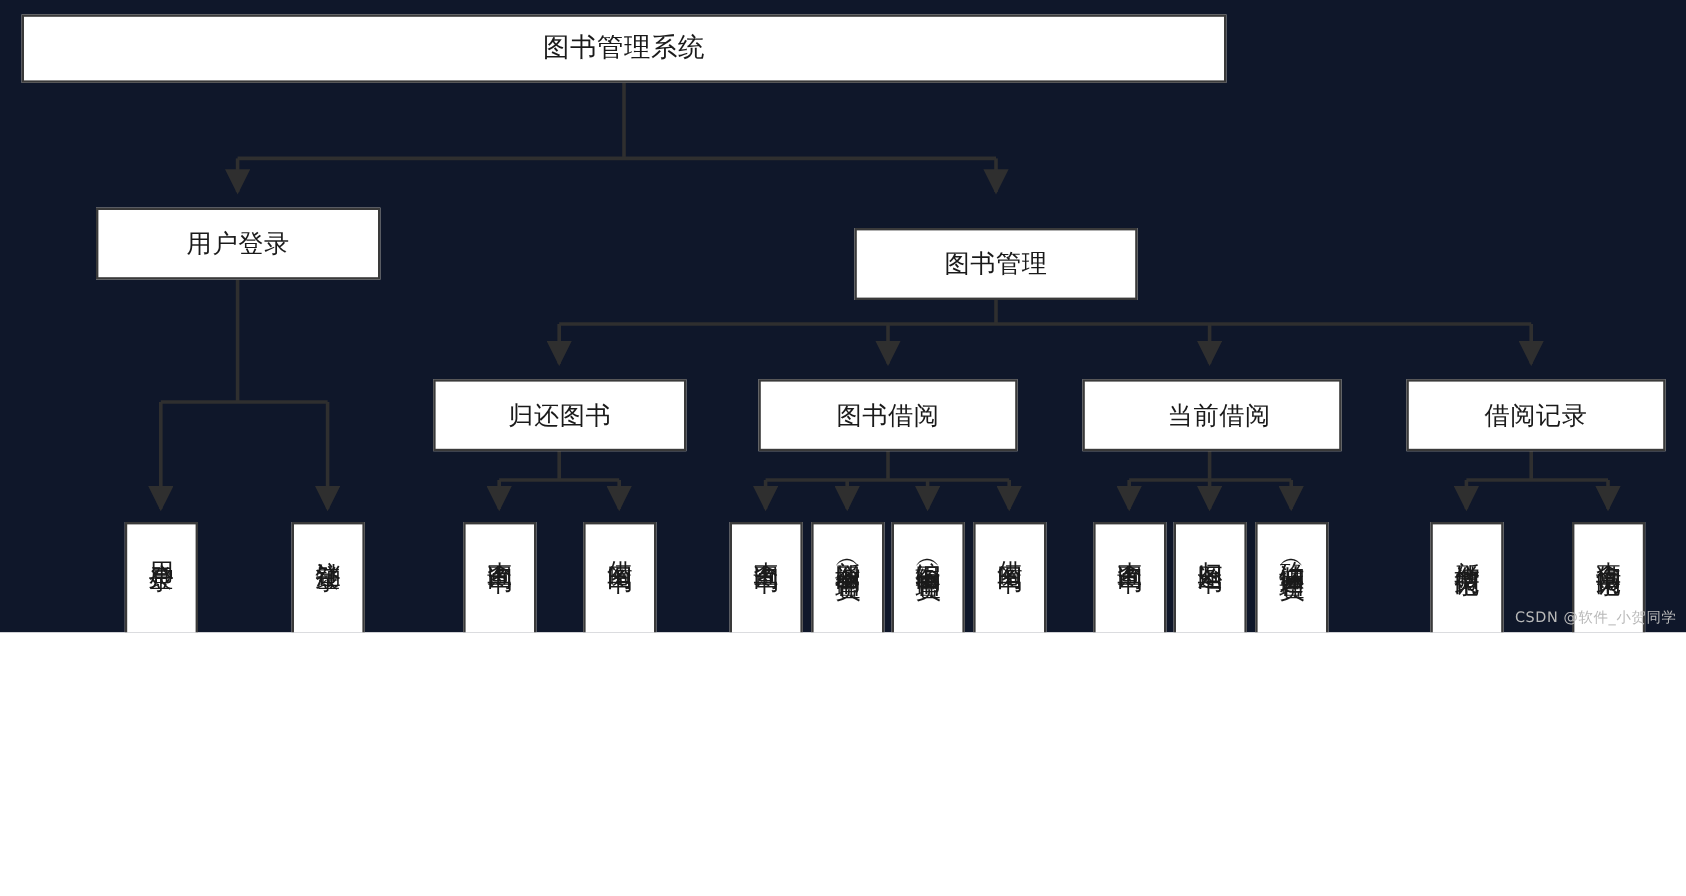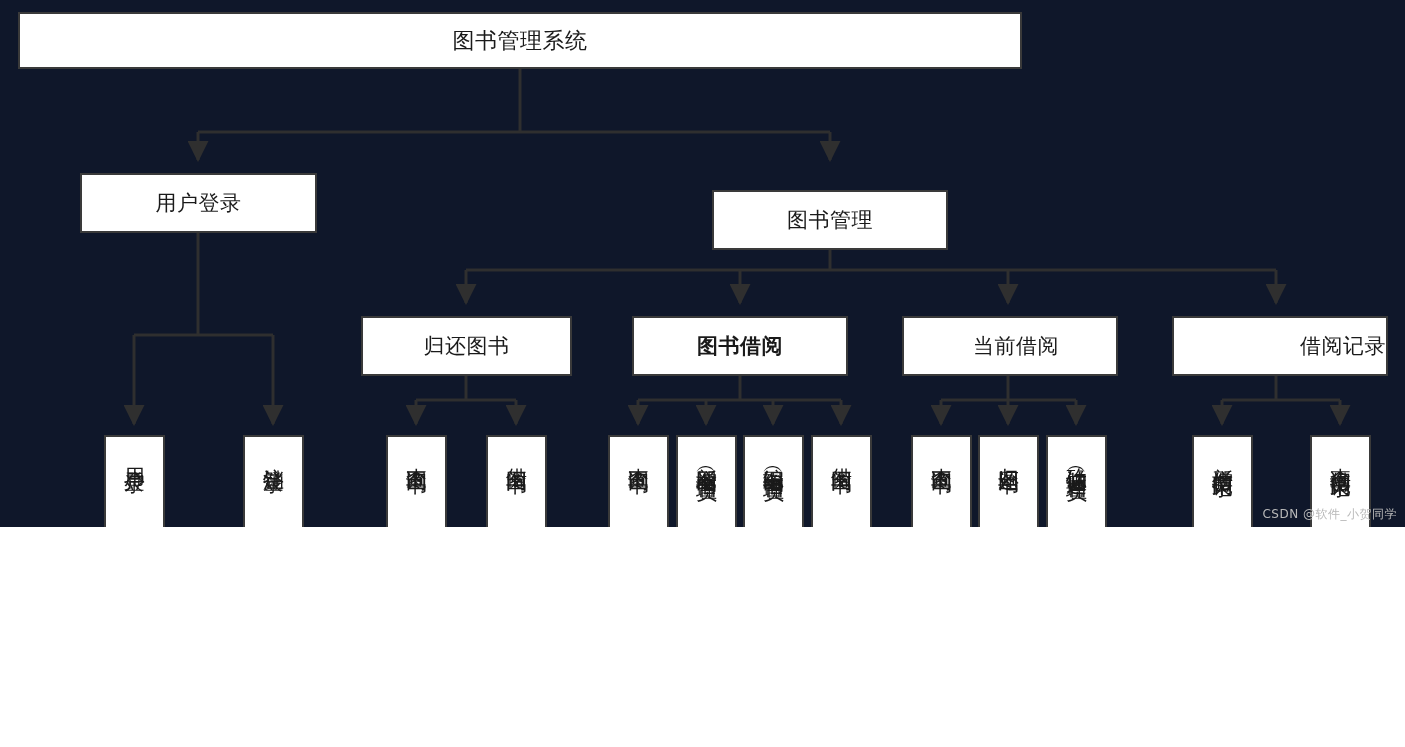--- a/index.html
+++ b/index.html
@@ -129,27 +129,27 @@
   <div class="node horiz" style="left:80px; top:173px; width:237px; height:60px;">
     <span class="label">用户登录</span>
   </div>
   <div class="node horiz" style="left:712px; top:173px; width:236px; height:60px;margin-top:17px;">
     <span class="label">图书管理</span>
   </div>
 
   <div class="node horiz" style="left:361px; top:316px; width:211px; height:60px;">
     <span class="label">归还图书</span>
   </div>
-  <div class="node horiz" style="left:632px; top:316px; width:216px; height:60px;font-weight:bold;">
+  <div class="node horiz" style="left:632px; top:316px; width:216px; height:60px;">
     <span class="label">图书借阅</span>
   </div>
   <div class="node horiz" style="left:902px; top:316px; width:216px; height:60px;padding-left:12px;">
     <span class="label">当前借阅</span>
   </div>
-  <div class="node horiz" style="left:1172px; top:316px; width:216px; height:60px;justify-content:flex-end;">
+  <div class="node horiz" style="left:1172px; top:316px; width:216px; height:60px;">
     <span class="label">借阅记录</span>
   </div>
 
   <div class="node vert" style="left:104px; top:435px; width:61px; height:298px;">
     <span class="label">用户登录</span>
   </div>
   <div class="node vert" style="left:243px; top:435px; width:61px; height:298px;">
     <span class="label">注销登录</span>
   </div>
 

